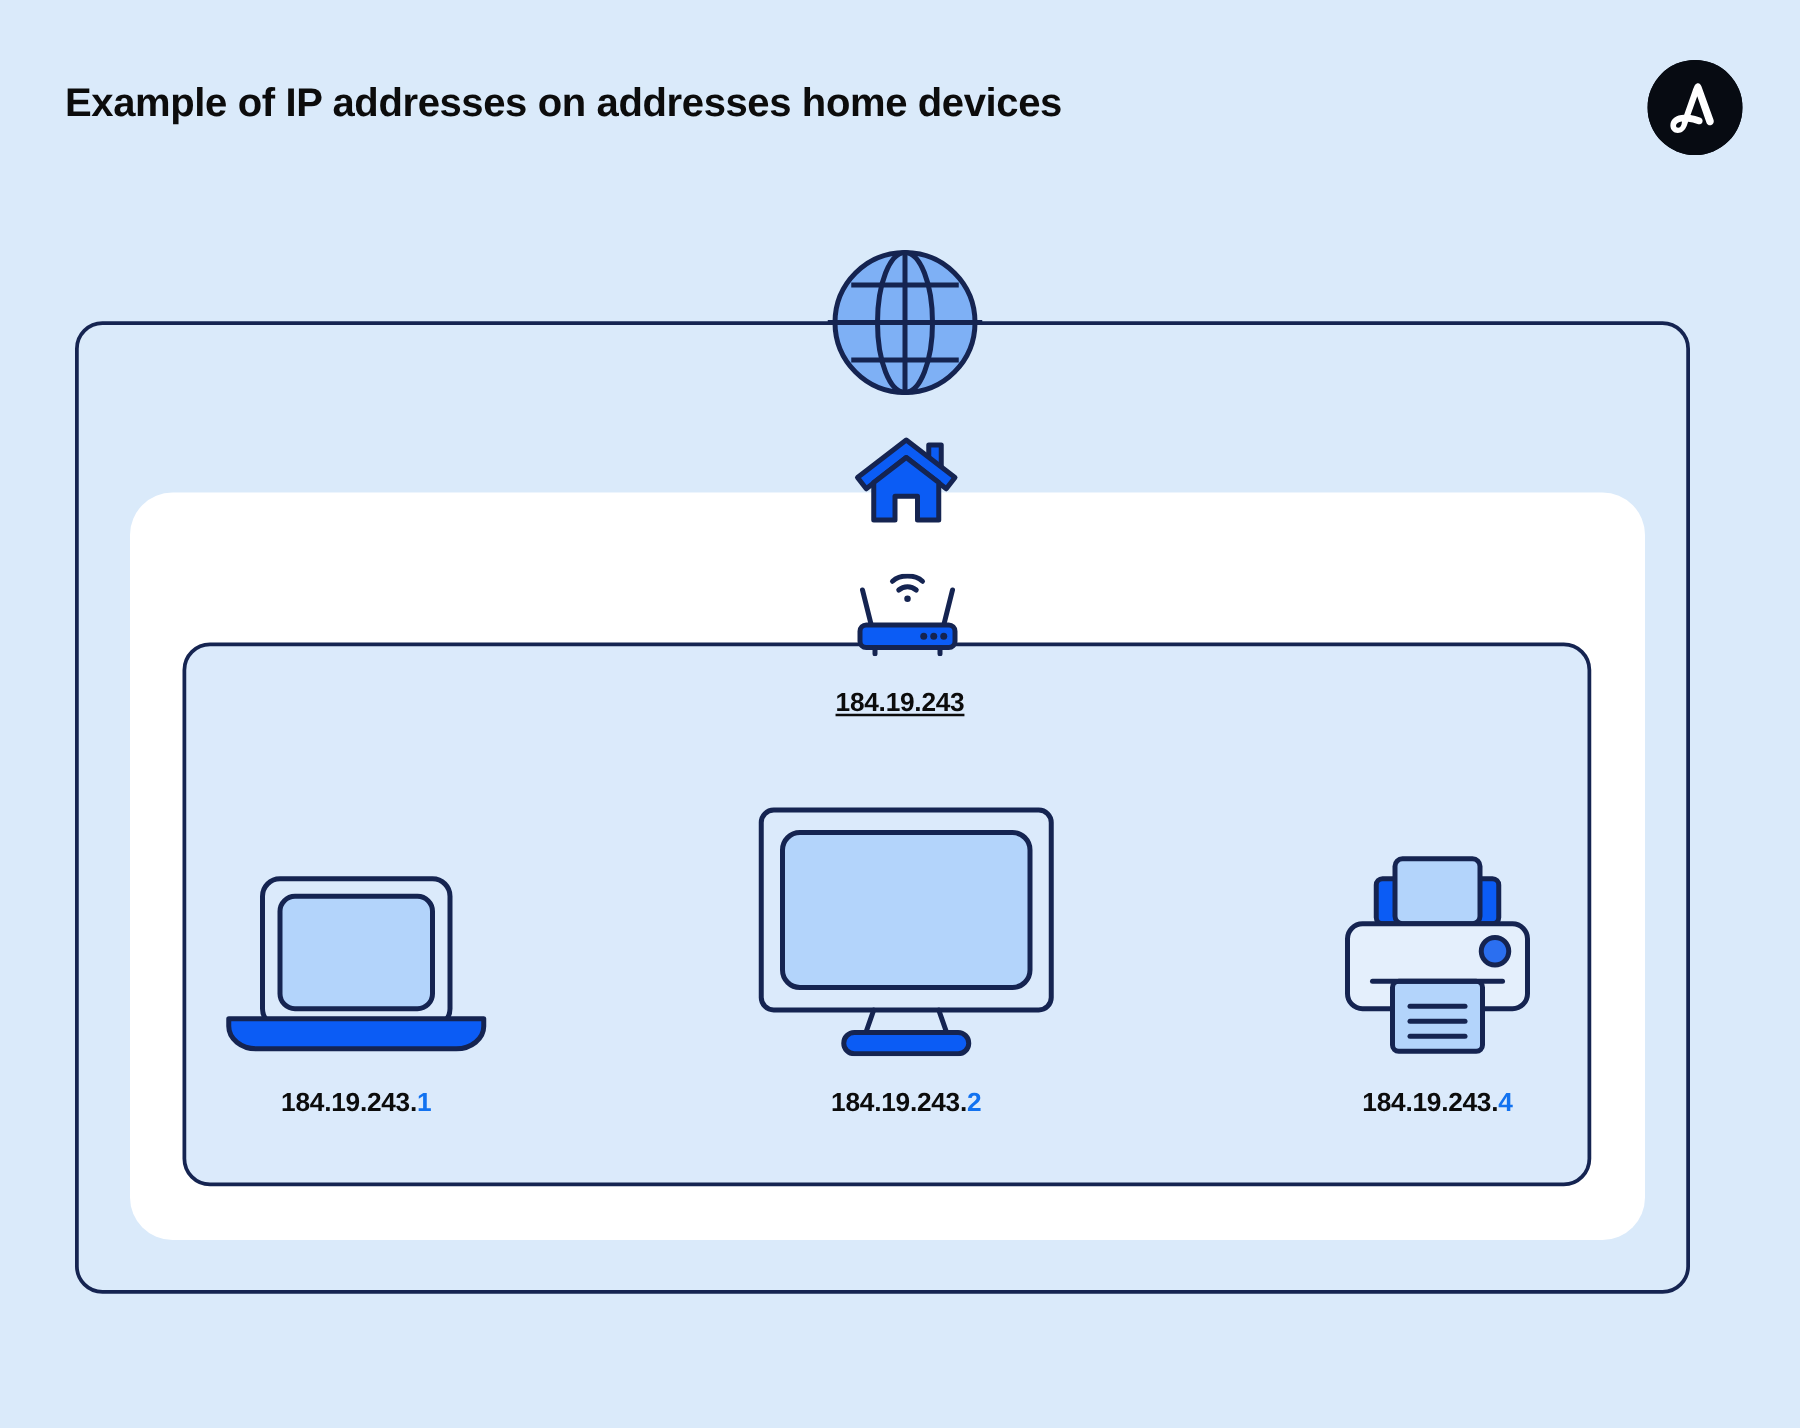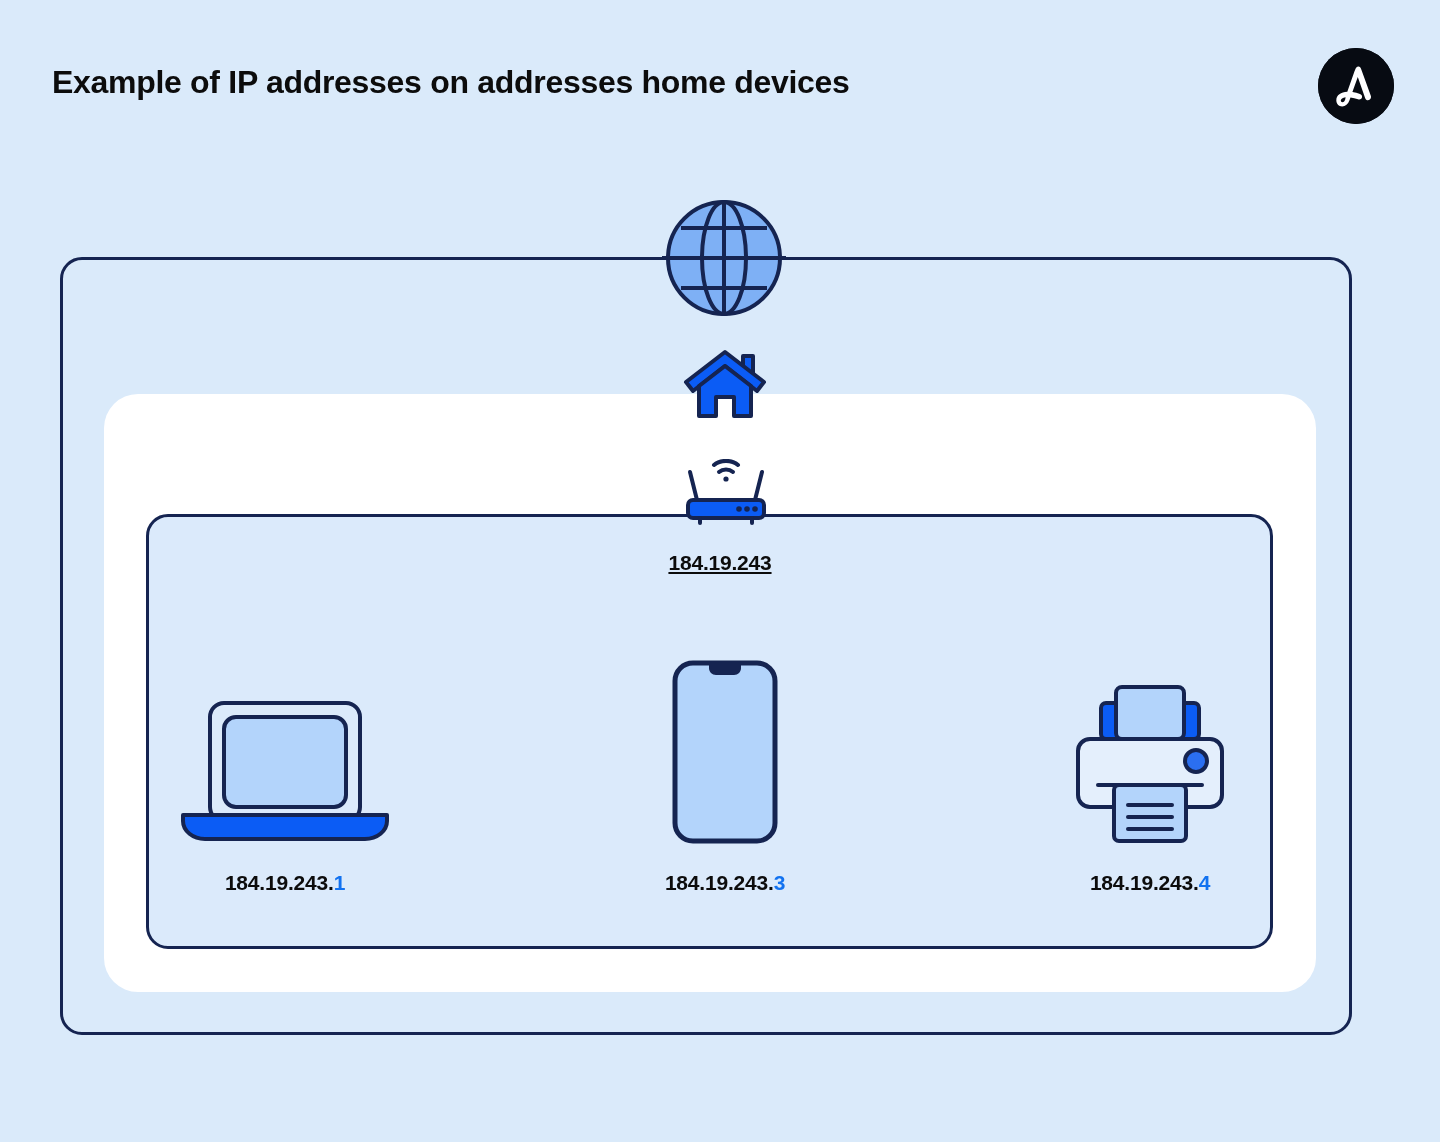--- a/index.html
+++ b/index.html
@@ -213,32 +213,34 @@
         <rect x="31" y="26" width="150" height="118" rx="14" fill="none" stroke="#152451" stroke-width="4"></rect>
         <rect x="45" y="40" width="122" height="90" rx="12" fill="#b3d4fb" stroke="#152451" stroke-width="4"></rect>
         <path d="M4 138 H208 V144 C208 154 198 162 186 162 H26 C14 162 4 154 4 144 Z" fill="#0b5cf5" stroke="#152451" stroke-width="4" stroke-linejoin="round"></path>
       </svg>
     </div>
     <div class="device-ip">
       <span>184.19.243.</span><span class="host-octet">1</span>
     </div>
   </div>
 
-
-  <div class="device-cell cell-phone">
+  <div class="device-cell cell-monitor">
     <div class="device-art">
-      <svg width="124" height="186" viewBox="0 0 124 186" aria-hidden="true">
-        <path d="M30 4 H94 C104 4 112 12 112 22 V164 C112 174 104 182 94 182 H30 C20 182 12 174 12 164 V22 C12 12 20 4 30 4 Z" fill="#b3d4fb" stroke="#152451" stroke-width="5"></path>
-        <path d="M46 4 H78 V9 C78 13 75 16 71 16 H53 C49 16 46 13 46 9 Z" fill="#152451"></path>
+      <svg width="264" height="205" viewBox="0 0 264 205" aria-hidden="true">
+        <rect x="16" y="8" width="232" height="160" rx="10" fill="none" stroke="#152451" stroke-width="4"></rect>
+        <rect x="33" y="26" width="198" height="124" rx="14" fill="#b3d4fb" stroke="#152451" stroke-width="4"></rect>
+        <path d="M106 168 L99 188 M158 168 L165 188" stroke="#152451" stroke-width="4" fill="none" stroke-linecap="round"></path>
+        <rect x="82" y="186" width="100" height="17" rx="8.5" fill="#0b5cf5" stroke="#152451" stroke-width="4"></rect>
       </svg>
     </div>
     <div class="device-ip">
-      <span>184.19.243.</span><span class="host-octet">3</span>
+      <span>184.19.243.</span><span class="host-octet">2</span>
     </div>
   </div>
+
 
   <div class="device-cell cell-printer">
     <div class="device-art">
       <svg width="160" height="162" viewBox="0 0 160 162" aria-hidden="true">
         <rect x="31" y="20" width="27" height="36" rx="5" fill="#0b5cf5" stroke="#152451" stroke-width="4"></rect>
         <rect x="102" y="20" width="27" height="36" rx="5" fill="#0b5cf5" stroke="#152451" stroke-width="4"></rect>
         <rect x="46" y="4" width="68" height="52" rx="6" fill="#b3d4fb" stroke="#152451" stroke-width="4"></rect>
         <rect x="8" y="56" width="144" height="68" rx="12" fill="#e4effc" stroke="#152451" stroke-width="4"></rect>
         <circle cx="126" cy="78" r="11" fill="#2b6ff0" stroke="#152451" stroke-width="4"></circle>
         <rect x="44" y="102" width="72" height="56" rx="5" fill="#b3d4fb" stroke="#152451" stroke-width="4"></rect>

